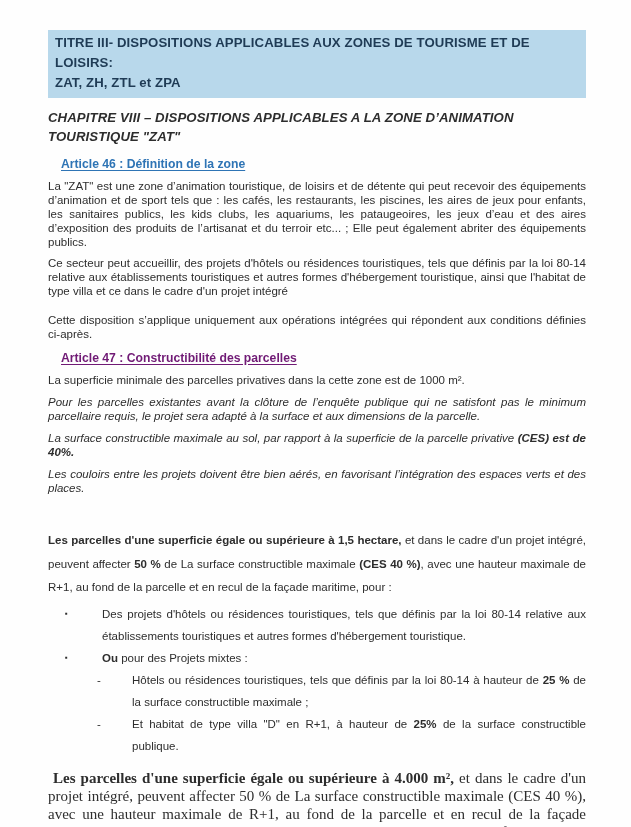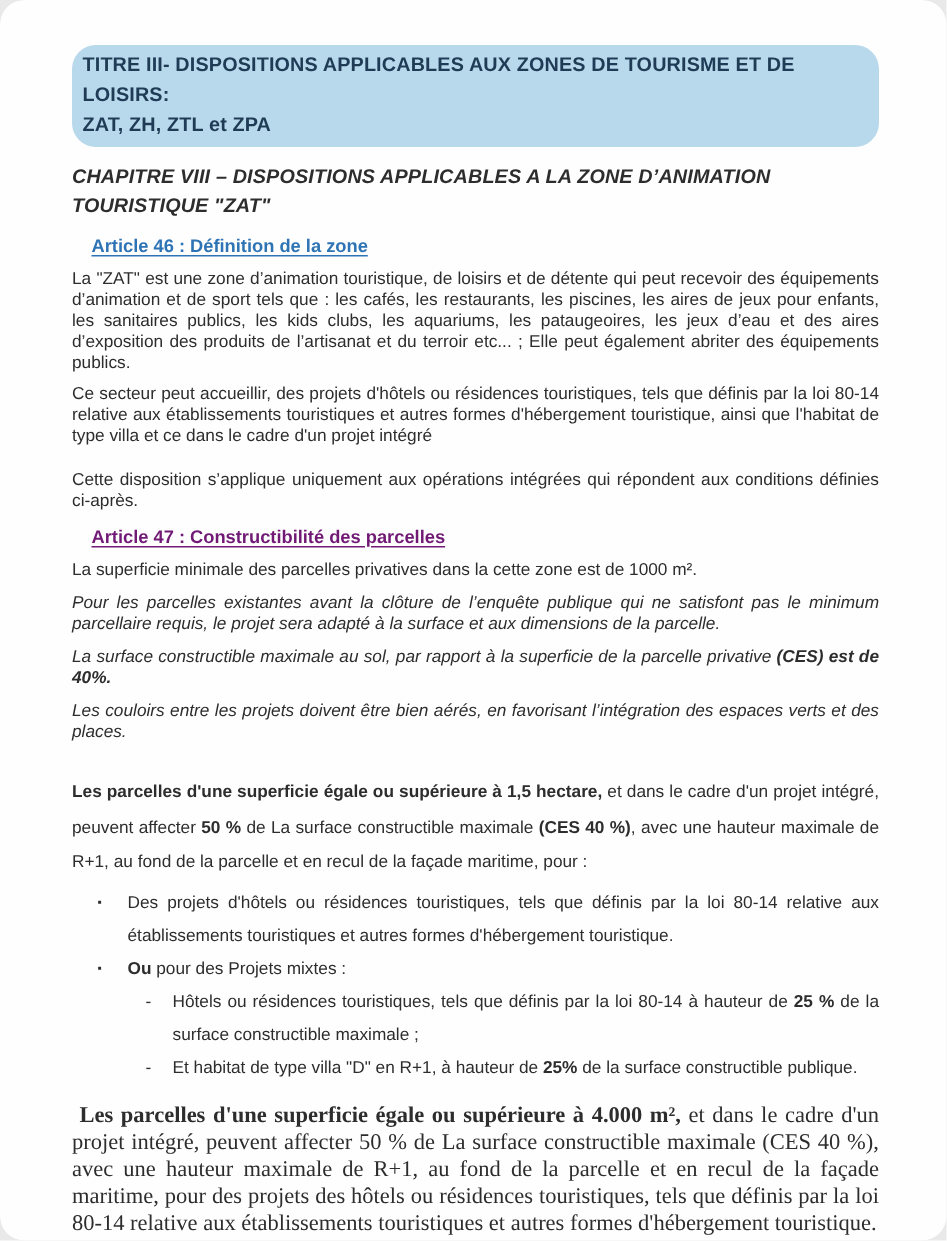--- a/index.html
+++ b/index.html
@@ -1,15 +1,15 @@
 <!DOCTYPE html>
 <html><head>
 <meta charset="utf-8">
 <style>
-  * { margin:0; padding:0; box-sizing:border-box;border-radius:16px; }
+  * { margin:0; padding:0; box-sizing:border-box; }
   html, body { width:631px; height:827px; }
   body {
     background:#e9e9e9;
     font-family:"Liberation Sans", sans-serif;
   }
   .page {
     width:631px; height:827px;
     background:#fefefe;
     color:#2d2d2d;
     padding:30px 45px 0 48px;
@@ -44,21 +44,21 @@
   .a47 { margin-top:9px; }
   p.body {
     margin-top:7px;
     font-size:11.5px;
     line-height:14px;
     text-align:justify;
   }
   p.no-gap { margin-top:15px; }
   p.gap8 { margin-top:8px;font-style:italic; }
   p.spread {
-    margin-top:22px;
+    margin-top:34px;
     line-height:23.5px;
   }
   .bullet-list { margin-top:3px; }
   .bullet-item, .sub-item {
     display:flex;
     font-size:11.5px;
     line-height:22px;
   }
   .bullet-item > .marker {
     flex:0 0 20px;
@@ -67,20 +67,21 @@
     line-height:22px;
   }
   .sub-item > .marker {
     flex:0 0 18px;
     margin-left:49px;
     line-height:22px;
   }
   .bullet-item > .content, .sub-item > .content {
     flex:1;
     text-align:justify;
+    margin-left:17px;
   }
   p.final {
     margin-top:12px;
     font-size:15px;
     line-height:18px;
     text-align:justify;
     text-indent:5px;
     font-family:Liberation Serif, serif;
   }
   b, .run-b { font-weight:700; }

